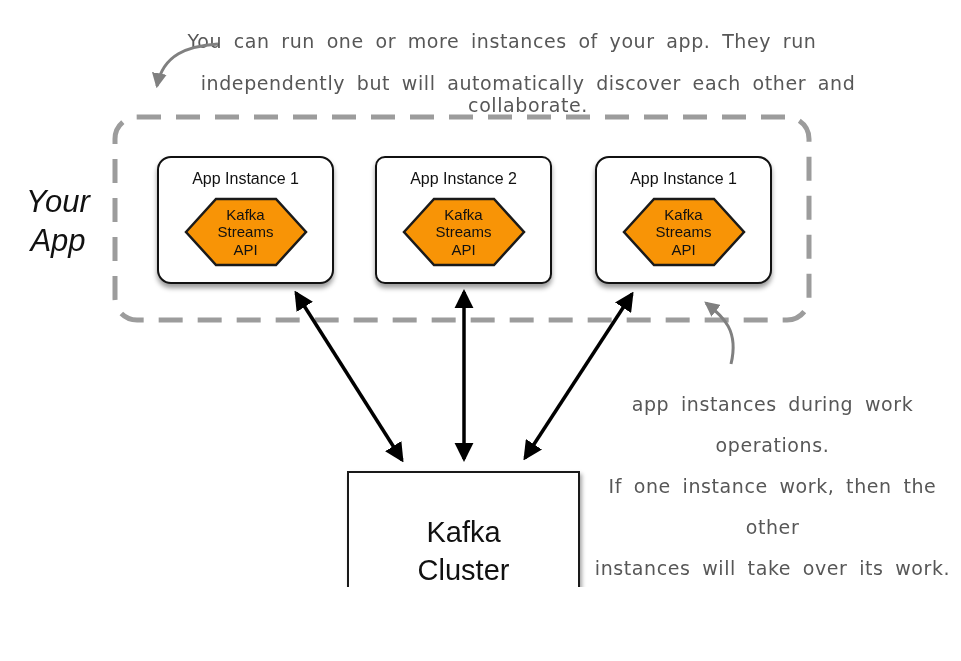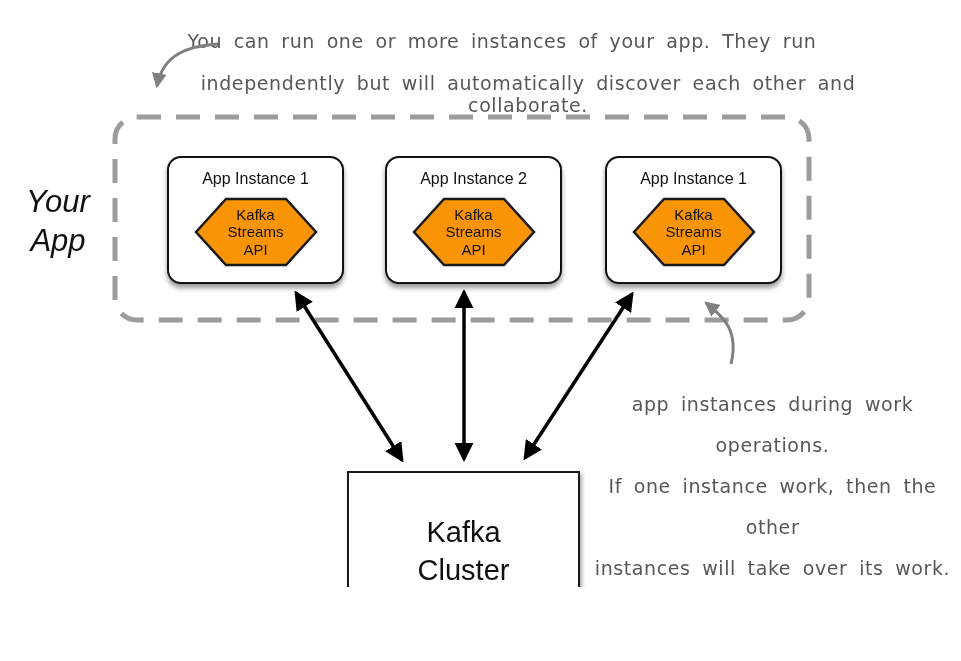--- a/index.html
+++ b/index.html
@@ -47,24 +47,23 @@
   .instance {
     position: absolute;
     top: 156px;
     width: 177px;
     height: 128px;
     background: #ffffff;
     border: 2px solid #111111;
     border-radius: 14px;
     box-shadow: 0 4px 5px rgba(0,0,0,0.40);
     box-sizing: border-box;
-    margin-left: 10px;
   }
   .instance-1 { left: 157px; }
-  .instance-2 { left: 375px; }
+  .instance-2 { left: 375px; border-radius: 10px; }
   .instance-3 { left: 595px; }
   .inst-title {
     margin-top: 12px;
     text-align: center;
     font-size: 16px;
     color: #111111;
   }
   .hexwrap {
     position: relative;
     width: 124px;

